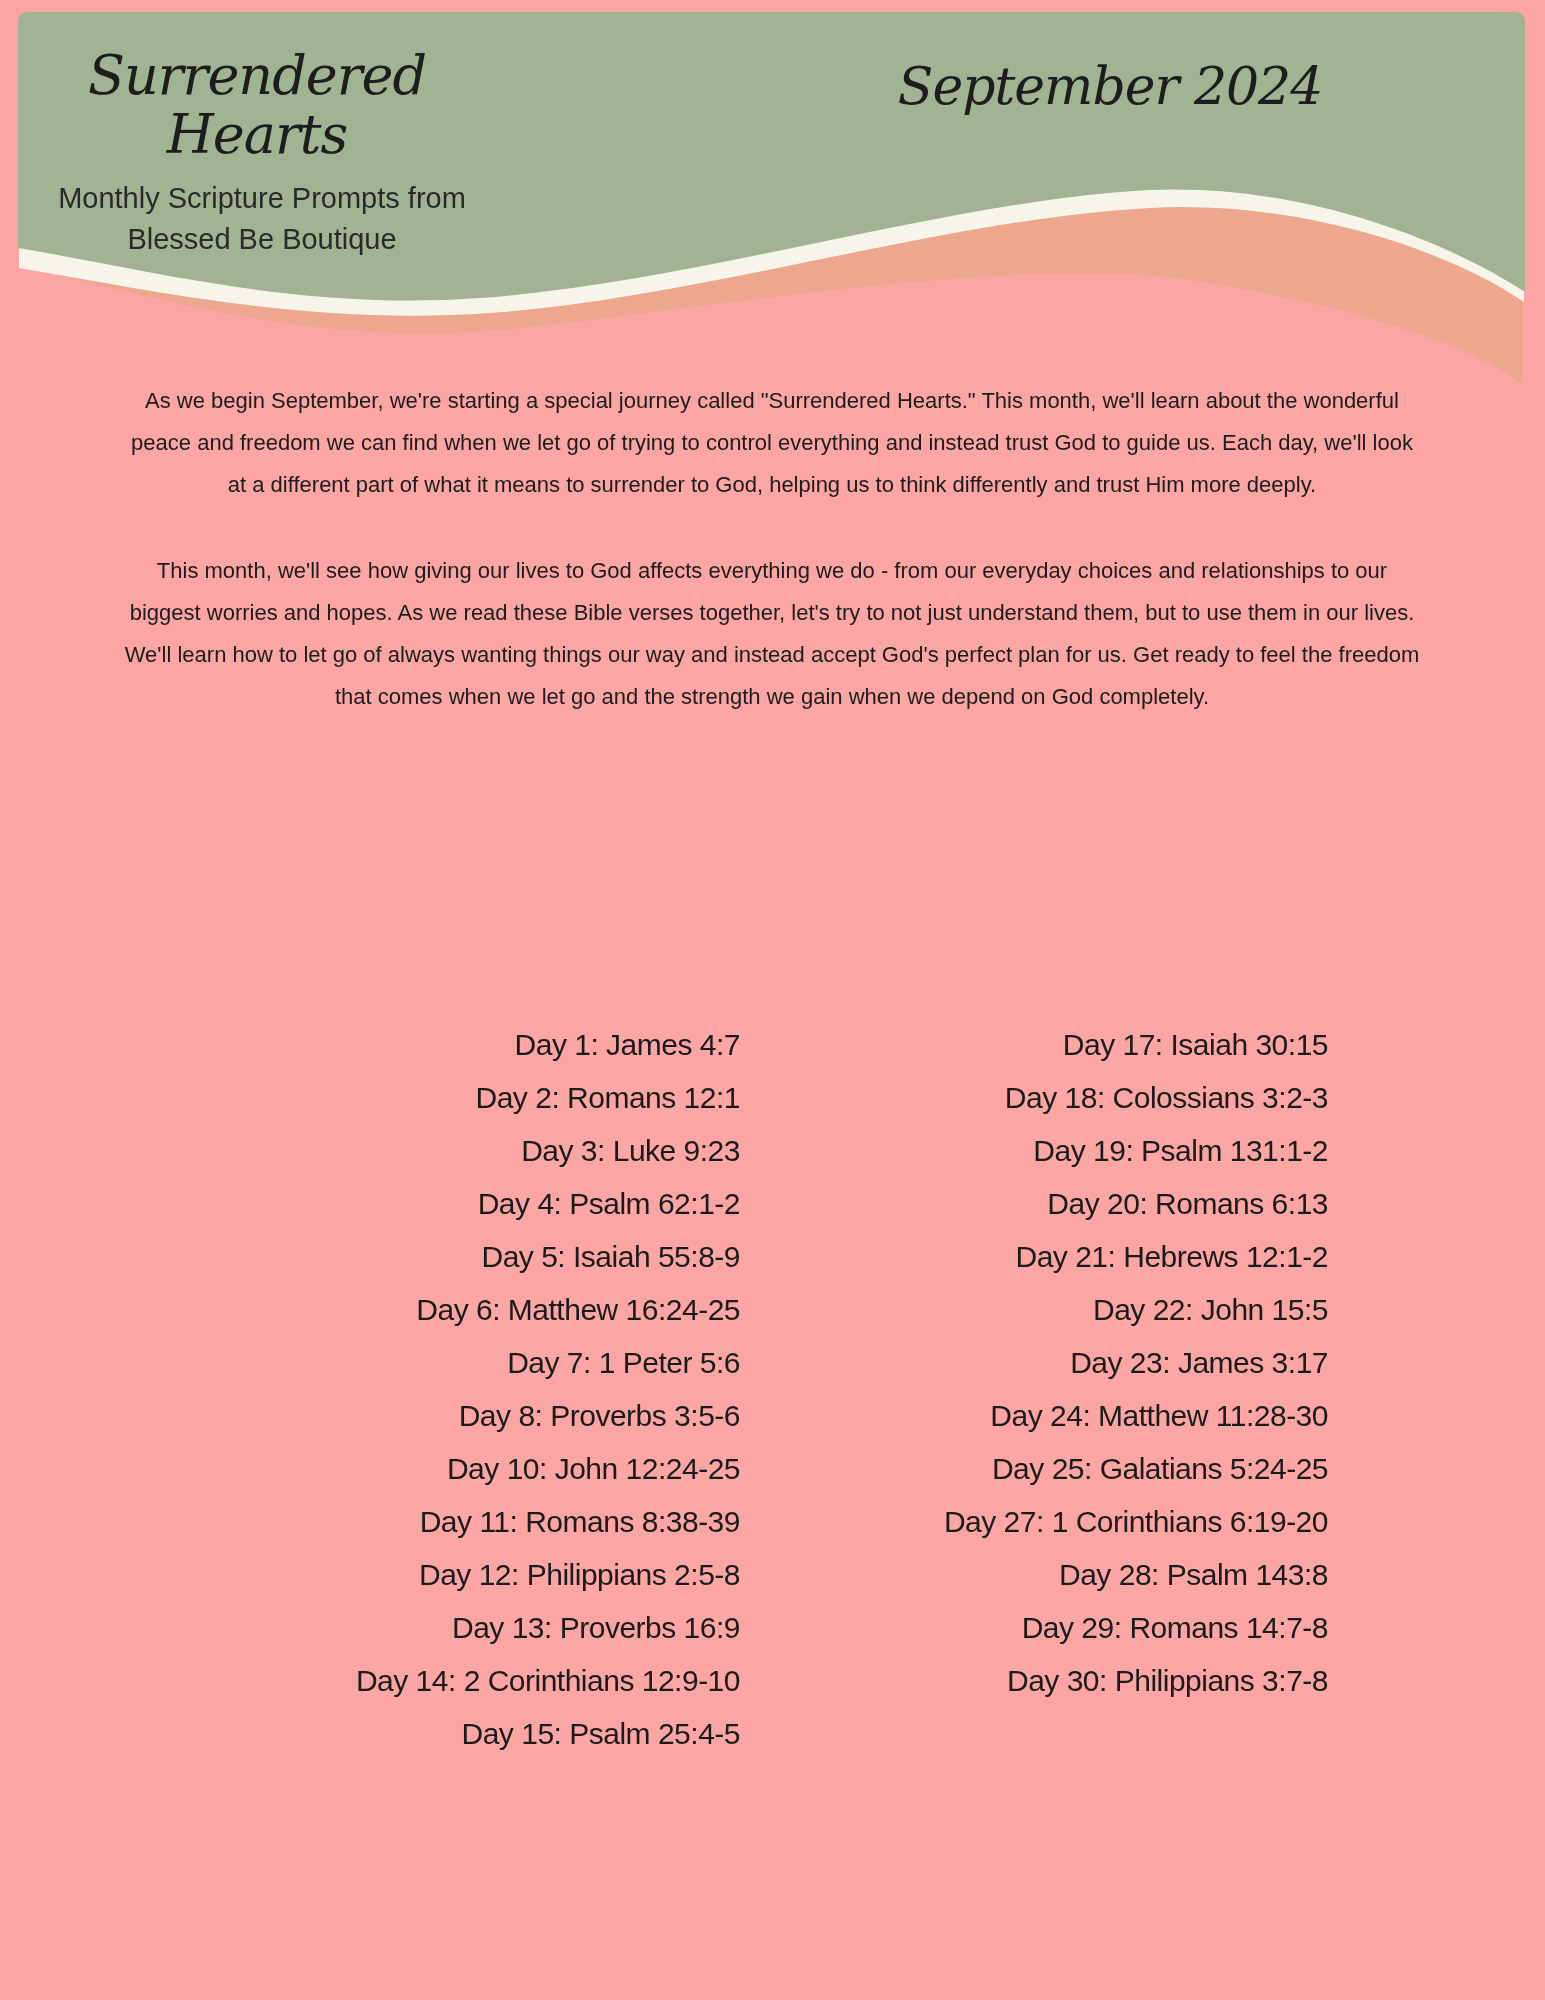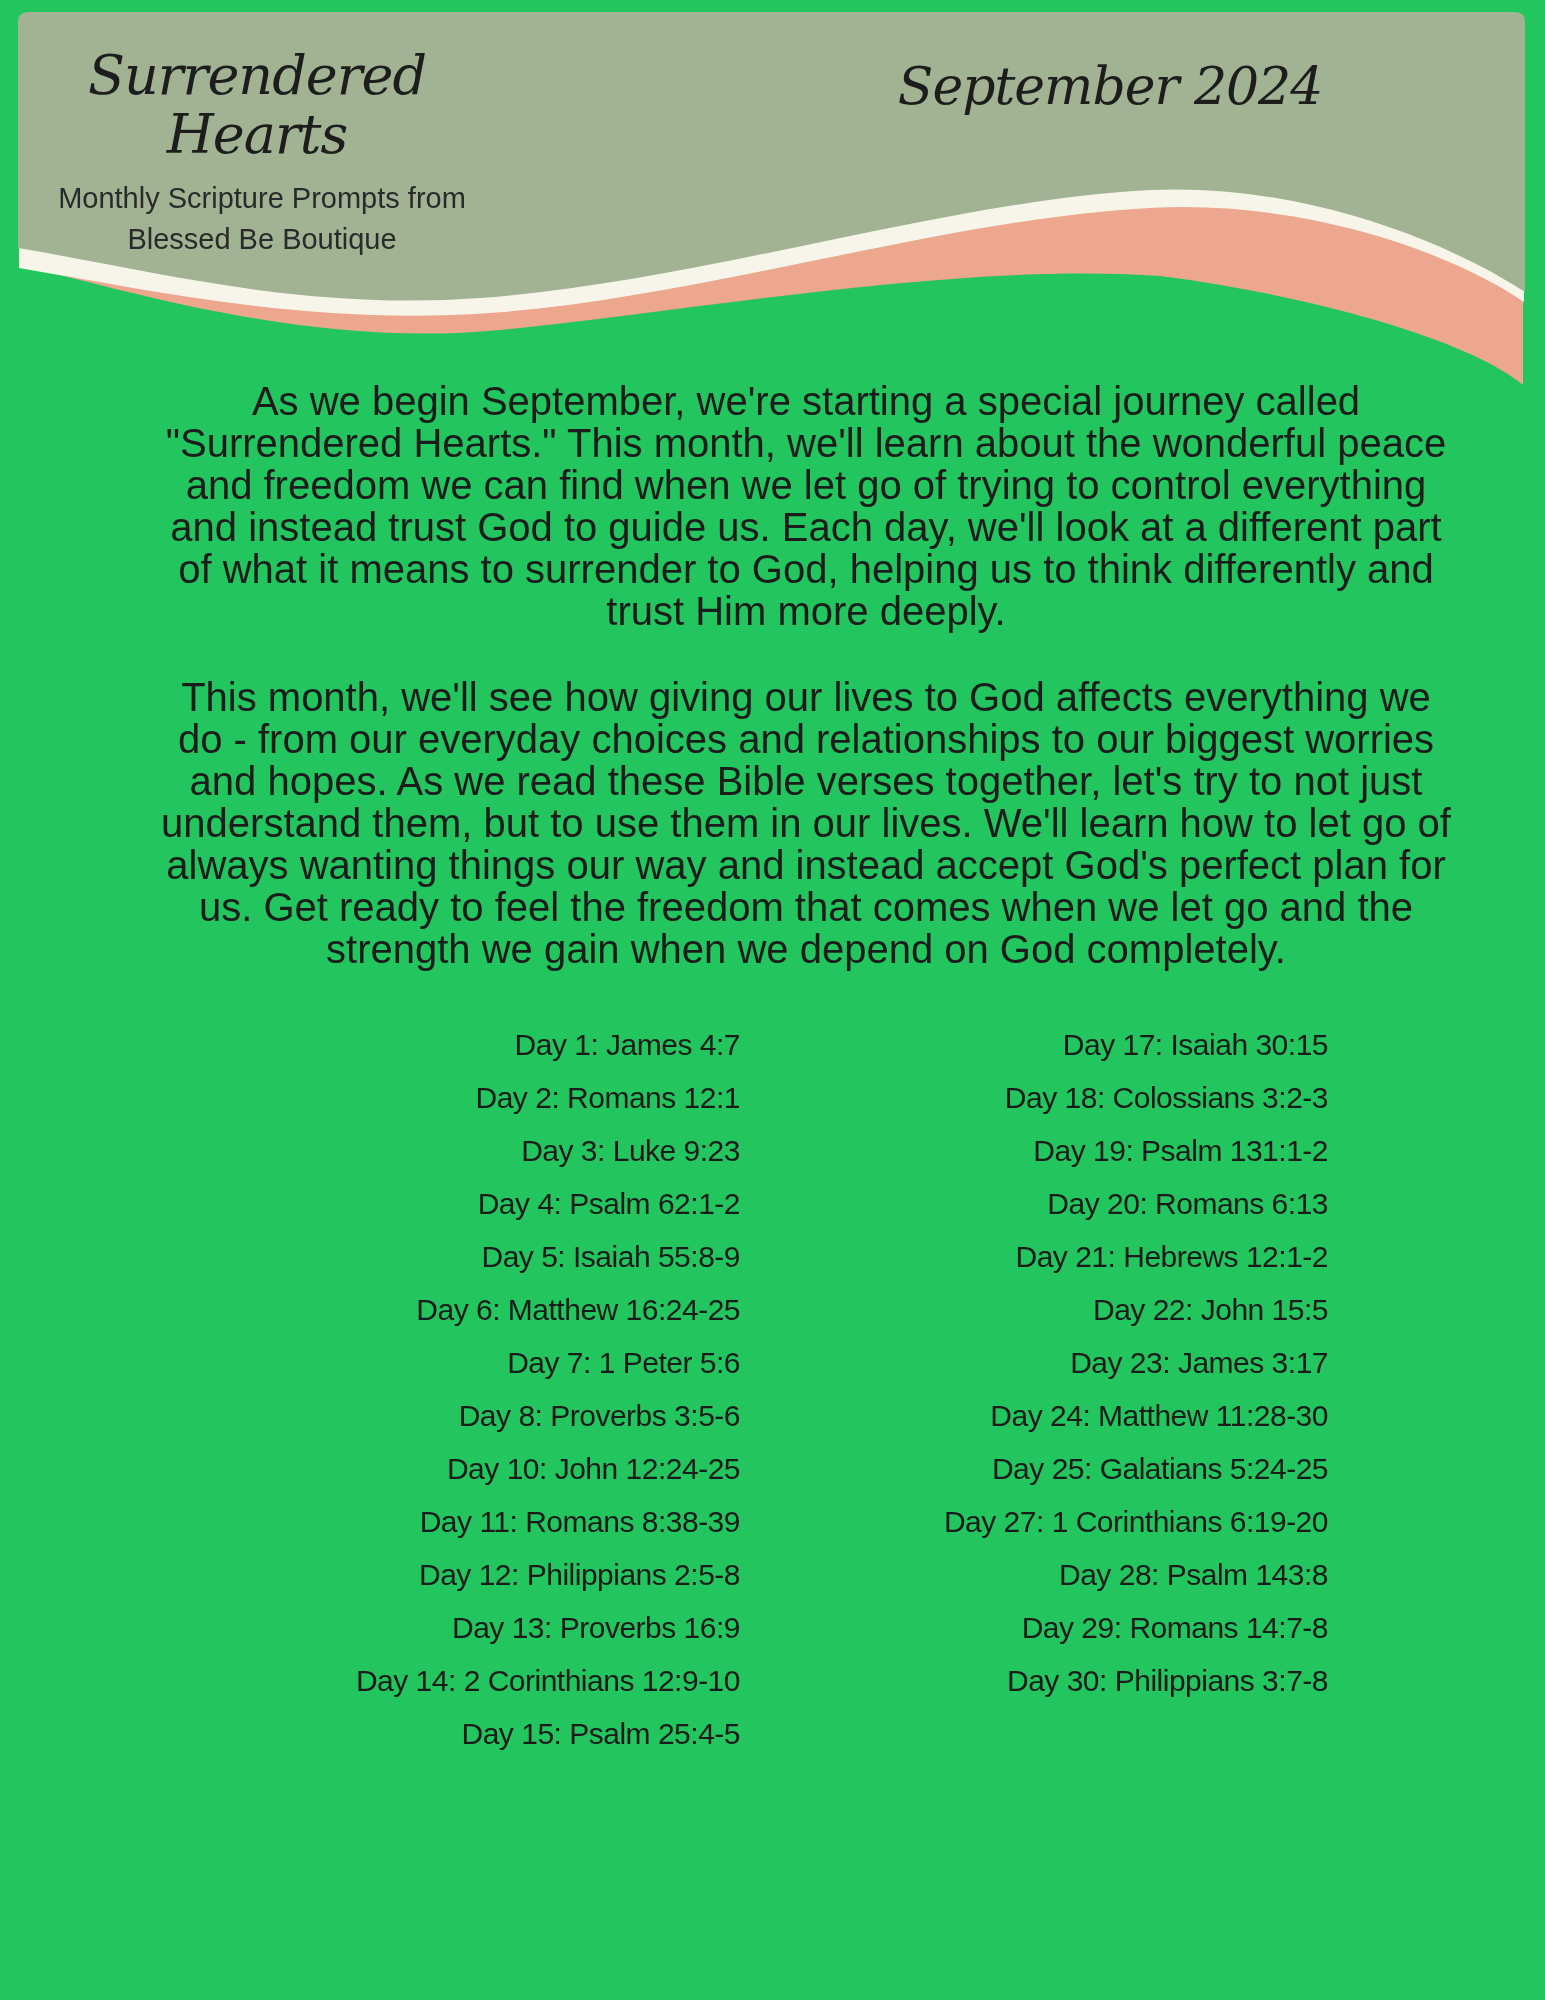--- a/index.html
+++ b/index.html
@@ -1,20 +1,20 @@
 <!DOCTYPE html>
 <html><head>
 <meta charset="utf-8">
 <style>
   html, body { margin: 0; padding: 0; background: #ffffff; }
   .page {
     position: relative;
     width: 1545px;
     height: 2000px;
-    background: #22c55e;
+    background: #fca5a5;
     overflow: hidden;
     font-family: "Liberation Sans", sans-serif;
     color: #1e1e1e;
     text-decoration: underline;
   }
   .header-svg {
     position: absolute;
     top: 0; left: 0;
     width: 1545px;
     height: 470px;
@@ -52,24 +52,23 @@
     font-size: 52px;
     line-height: 1.1;
     color: #1d1d1d;
     letter-spacing: -1px;
   }
   .intro {
     position: absolute;
     top: 380px; left: 122px;
     width: 1300px;
     text-align: center;
-    font-size: 40px;
+    font-size: 22px;
     line-height: 42px;
     color: #1c1c1c;
-    margin-left: 34px;
   }
   .intro p { margin: 0; }
   .intro p + p { margin-top: 44px; }
   .schedule-column {
     position: absolute;
     top: 1018px;
     width: 520px;
     text-align: right;
     font-size: 30px;
     line-height: 53px;

